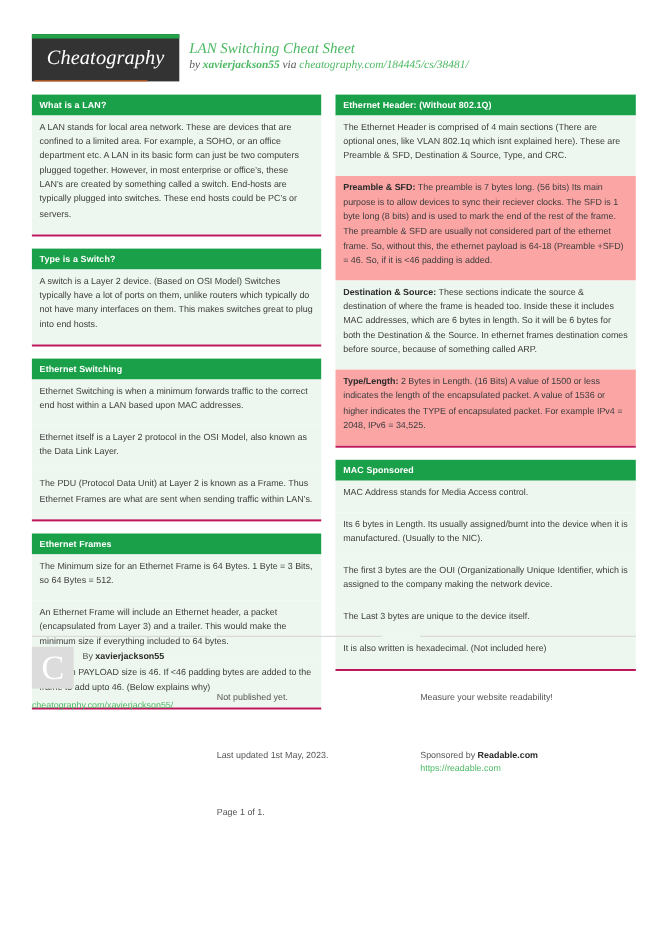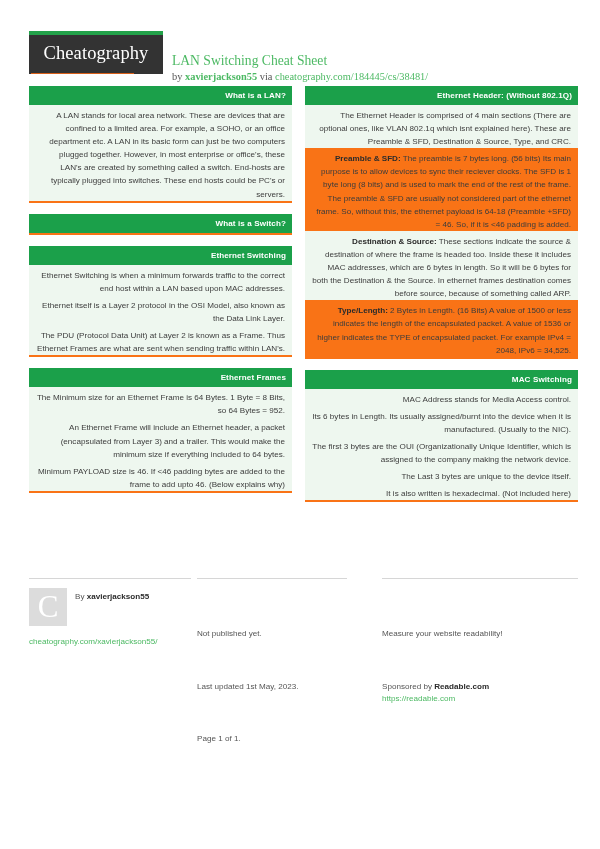--- a/index.html
+++ b/index.html
@@ -22,20 +22,21 @@
     position: relative;
     box-sizing: border-box;
   }
 
   
   .header {
     position: absolute;
     left: 0; top: 0;
     width: 600px;
     height: 86px;
+    font-style: italic;
   }
   .logo-box {
     position: absolute;
     left: 29px;
     top: 31px;
     width: 134px;
     height: 43px;
     background: #333333;
     border-top: 4px solid #23a24a;
     box-sizing: border-box;
@@ -58,21 +59,20 @@
     bottom: 0px;
     width: 103px;
     height: 1.5px;
     background: #d9601a;
   }
   .title-wrap {
     position: absolute;
     left: 172px;
     top: 36px;
     width: 420px;
-    margin-top: 17px;
   }
   .sheet-title {
     font-family: "Liberation Serif", serif;
     font-size: 13.6px;
     color: #4cb963;
     line-height: 16px;
     font-weight: normal;
     margin: 0;
   }
   .sheet-sub {
@@ -89,42 +89,41 @@
   .col {
     position: absolute;
     top: 86px;
   }
   .col-left  { left: 29px;  width: 263px; }
   .col-right { left: 305px; width: 273px; }
 
   
   .block {
     margin-bottom: 11px;
-    border-bottom: 2px solid #f97316;
+    border-bottom: 2px solid #be185d;
     background: #ffffff;
-    text-align: right;
   }
   .block-head {
     background: #1ba04a;
     color: #ffffff;
     font-size: 8.1px;
     font-weight: bold;
     padding: 4px 6px 4px 7px;
     line-height: 11px;
     letter-spacing: 0.1px;
   }
   .block-body { }
   .row {
     font-size: 8.1px;
     line-height: 13.1px;
-    padding: 4px 7px 0 7px;
+    padding: 4px 7px 12px 7px;
     color: #3c3c3c;
   }
   .row.tint { background: #eef7ef; }
-  .row.plain { background: #f97316; }
+  .row.plain { background: #fca5a5; }
   .row b { color: #2b2b2b; font-weight: bold; }
   .row p { margin: 0; }
 
   
   .footer {
     position: absolute;
     left: 0;
     top: 578px;
     width: 600px;
     height: 110px;
@@ -201,43 +200,46 @@
   <div class="col col-left" id="col-left">
       <div class="block">
         <div class="block-head">What is a LAN?</div>
         <div class="block-body">
           <div class="row tint">
             <p><span>A LAN stands for local area network. These are devices that are confined to a limited area. For example, a SOHO, or an office department etc. A LAN in its basic form can just be two computers plugged together. However, in most enterprise or office's, these LAN's are created by something called a switch. End-hosts are typically plugged into switches. These end hosts could be PC's or servers.</span></p>
           </div>
         </div>
       </div>
       <div class="block">
-        <div class="block-head">What is a Switch?</div>
-        <div class="block-body">
+        <div class="block-head">Type is a Switch?</div>
+        <div class="block-body">
+          <div class="row tint">
+            <p><span>A switch is a Layer 2 device. (Based on OSI Model) Switches typically have a lot of ports on them, unlike routers which typically do not have many interfaces on them. This makes switches great to plug into end hosts.</span></p>
+          </div>
         </div>
       </div>
       <div class="block">
         <div class="block-head">Ethernet Switching</div>
         <div class="block-body">
           <div class="row tint">
             <p><span>Ethernet Switching is when a minimum forwards traffic to the correct end host within a LAN based upon MAC addresses.</span></p>
           </div>
           <div class="row tint">
             <p><span>Ethernet itself is a Layer 2 protocol in the OSI Model, also known as the Data Link Layer.</span></p>
           </div>
           <div class="row tint">
             <p><span>The PDU (Protocol Data Unit) at Layer 2 is known as a Frame. Thus Ethernet Frames are what are sent when sending traffic within LAN's.</span></p>
           </div>
         </div>
       </div>
       <div class="block">
         <div class="block-head">Ethernet Frames</div>
         <div class="block-body">
           <div class="row tint">
-            <p><span>The Minimum size for an Ethernet Frame is 64 Bytes. 1 Byte = 8 Bits, so 64 Bytes = 952.</span></p>
+            <p><span>The Minimum size for an Ethernet Frame is 64 Bytes. 1 Byte = 3 Bits, so 64 Bytes = 512.</span></p>
           </div>
           <div class="row tint">
             <p><span>An Ethernet Frame will include an Ethernet header, a packet (encapsulated from Layer 3) and a trailer. This would make the minimum size if everything included to 64 bytes.</span></p>
           </div>
           <div class="row tint">
             <p><span>Minimum PAYLOAD size is 46. If &lt;46 padding bytes are added to the frame to add upto 46. (Below explains why)</span></p>
           </div>
         </div>
       </div>
     </div>
@@ -254,21 +256,21 @@
           </div>
           <div class="row tint">
             <p><b>Destination &amp; Source:</b><span> These sections indicate the source &amp; destination of where the frame is headed too. Inside these it includes MAC addresses, which are 6 bytes in length. So it will be 6 bytes for both the Destination &amp; the Source. In ethernet frames destination comes before source, because of something called ARP.</span></p>
           </div>
           <div class="row plain">
             <p><b>Type/Length:</b><span> 2 Bytes in Length. (16 Bits) A value of 1500 or less indicates the length of the encapsulated packet. A value of 1536 or higher indicates the TYPE of encapsulated packet. For example IPv4 = 2048, IPv6 = 34,525.</span></p>
           </div>
         </div>
       </div>
       <div class="block">
-        <div class="block-head">MAC Switching</div>
+        <div class="block-head">MAC Sponsored</div>
         <div class="block-body">
           <div class="row tint">
             <p><span>MAC Address stands for Media Access control.</span></p>
           </div>
           <div class="row tint">
             <p><span>Its 6 bytes in Length. Its usually assigned/burnt into the device when it is manufactured. (Usually to the NIC).</span></p>
           </div>
           <div class="row tint">
             <p><span>The first 3 bytes are the OUI (Organizationally Unique Identifier, which is assigned to the company making the network device.</span></p>
           </div>

